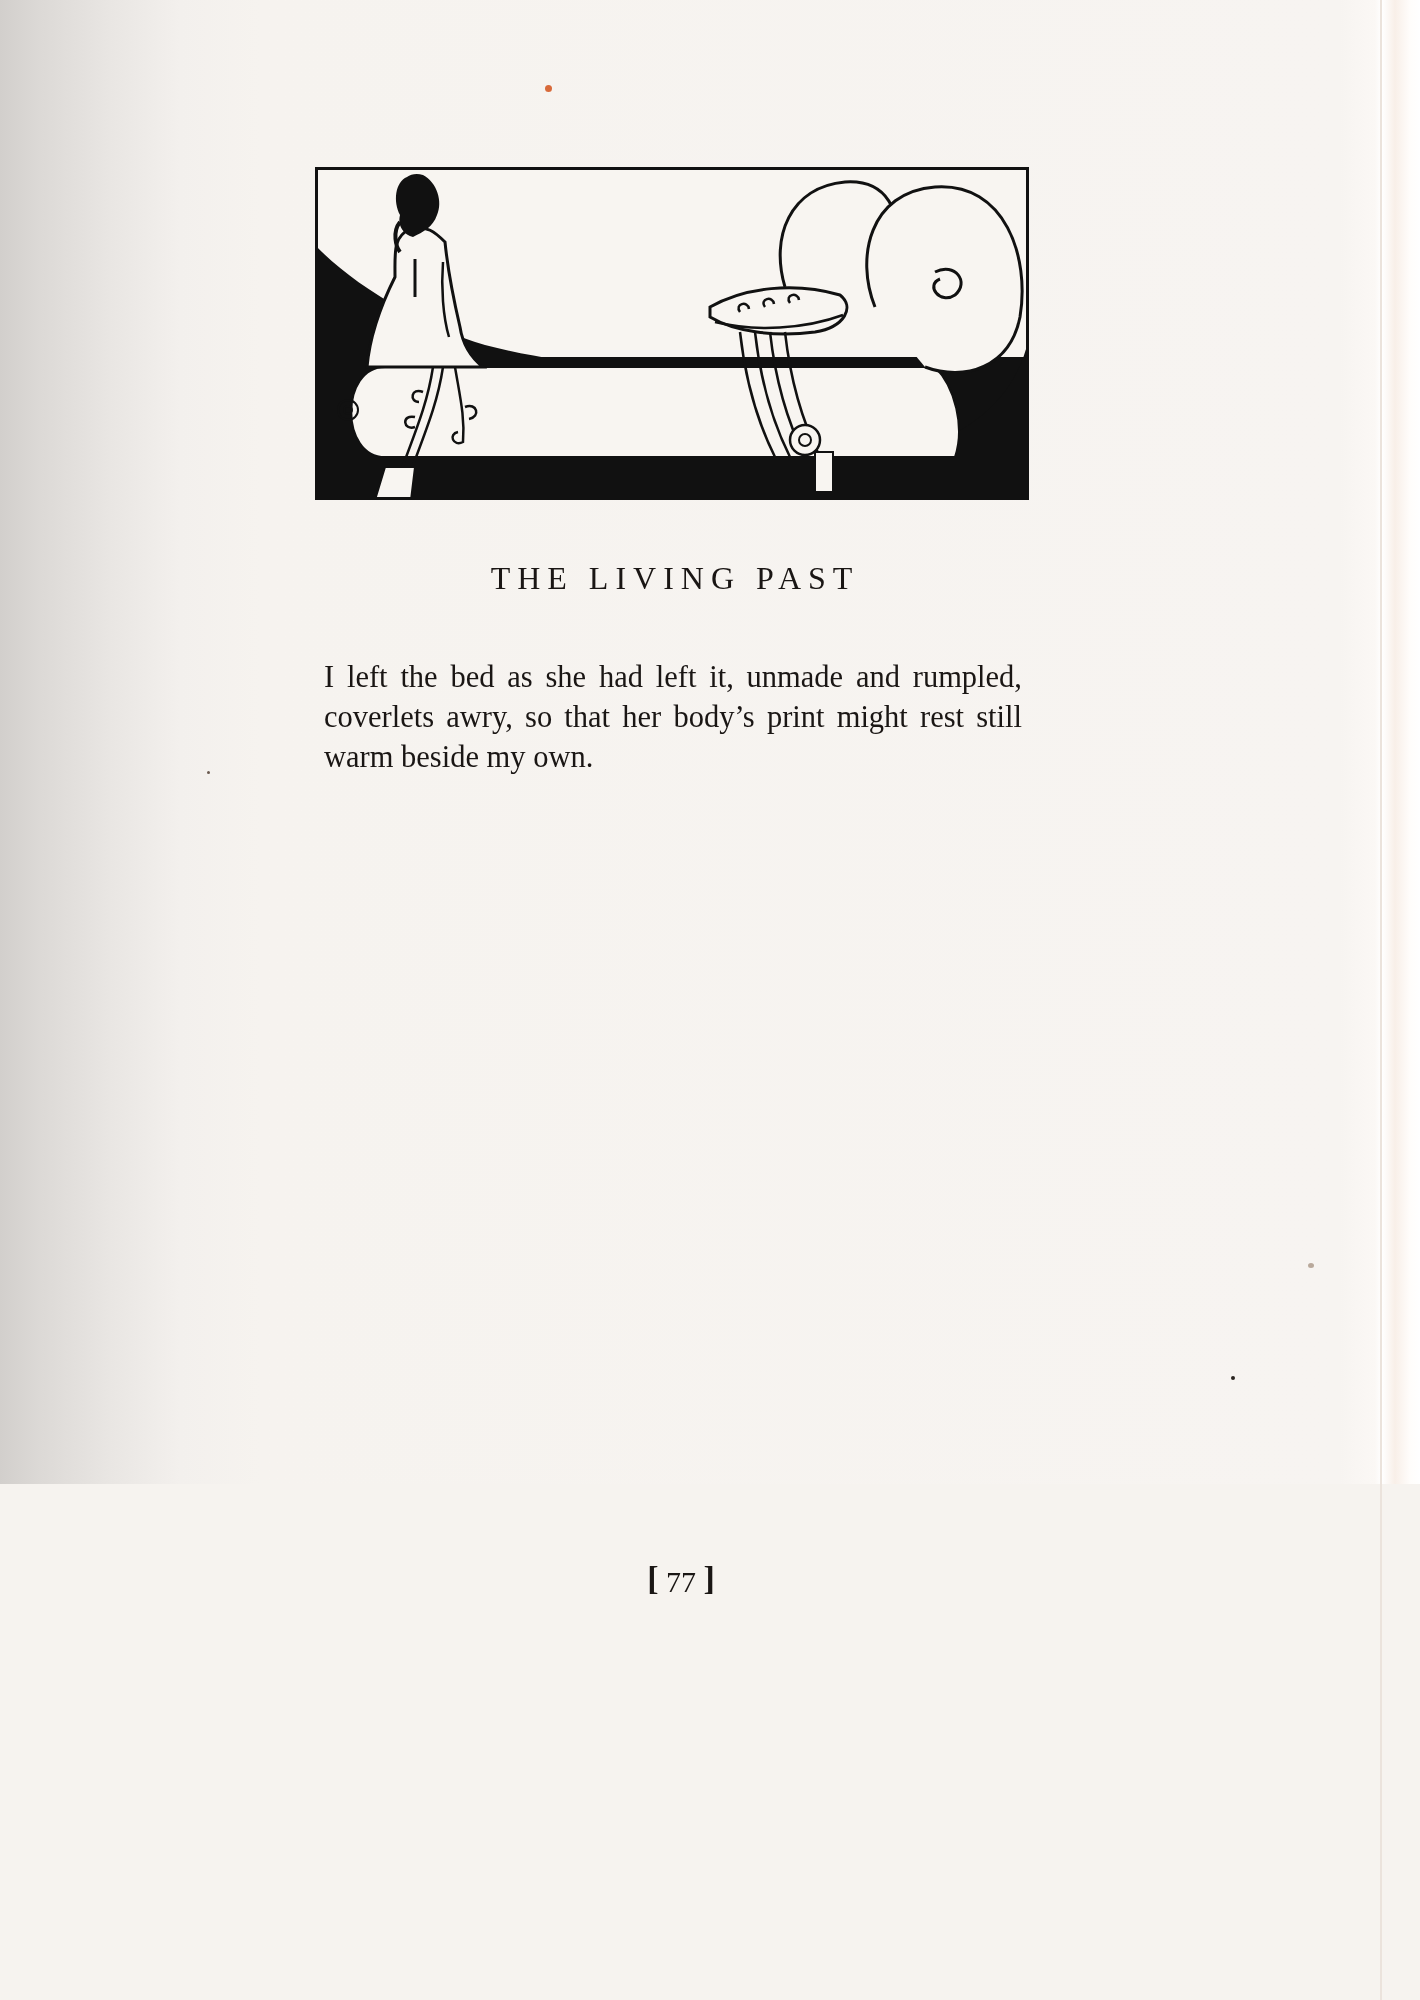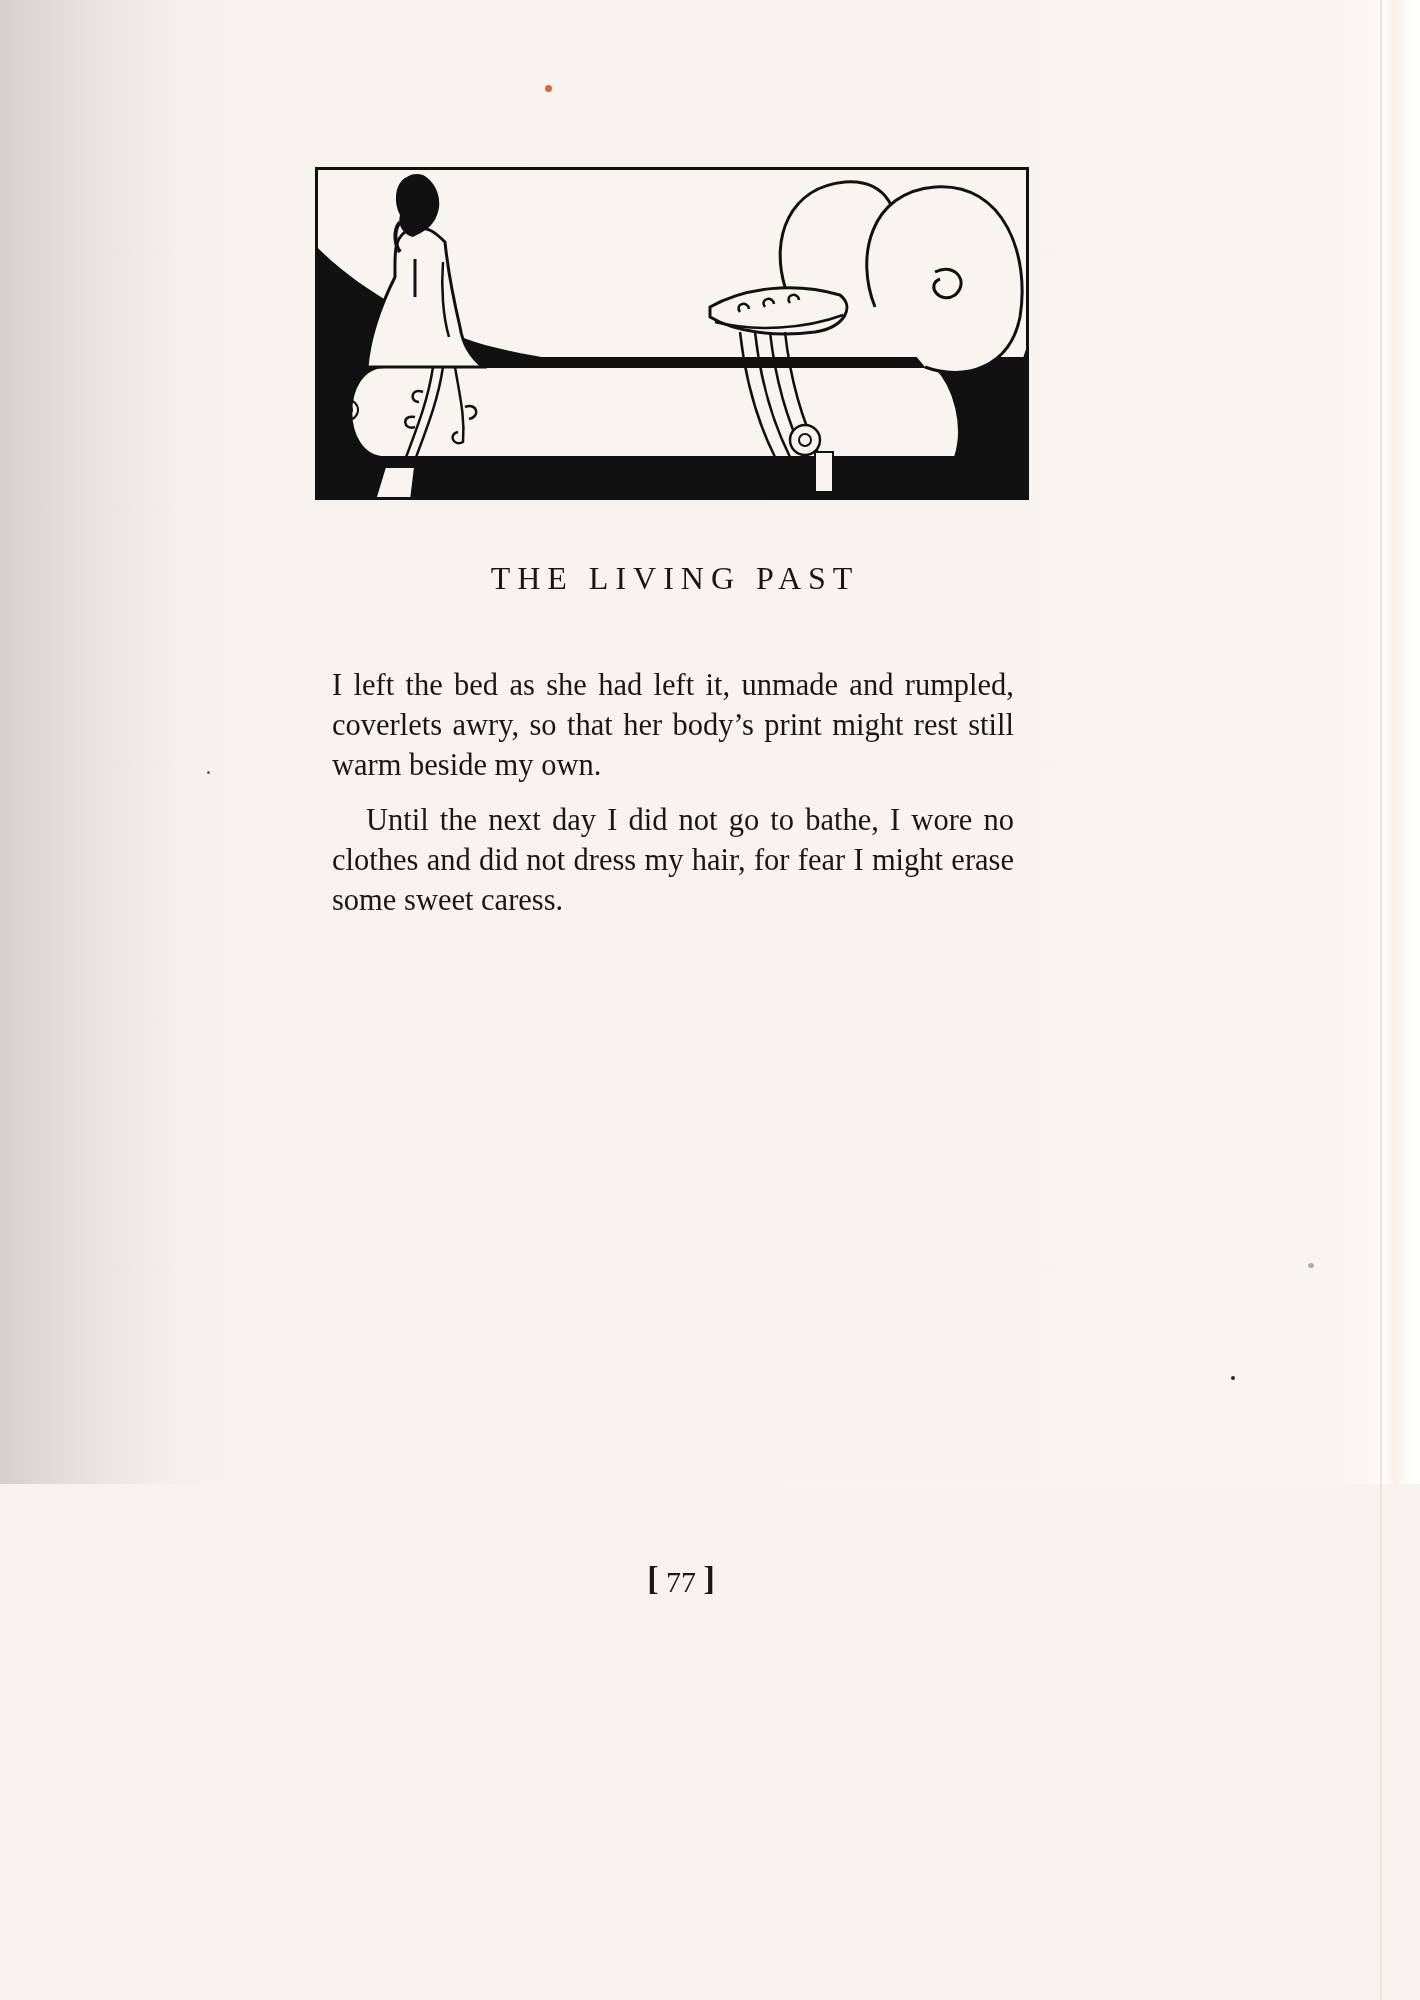--- a/index.html
+++ b/index.html
@@ -26,21 +26,21 @@
     .title {
       position: absolute; left: 0; width: 1350px; top: 560px;
       text-align: center; font-size: 32px; letter-spacing: 7px;
       padding-left: 0; margin: 0; font-weight: normal;
       text-indent: 0;
     }
     .body-text {
       position: absolute; left: 316px; top: 650px; width: 714px;
       font-size: 30.5px; line-height: 39.8px; text-align: justify;
     }
-    .body-text p { margin: 16px; text-indent: 34px; }
+    .body-text p { margin: 8px; text-indent: 34px; }
     .body-text p.first { text-indent: 0; }
     .folio {
       position: absolute; left: 0; width: 1362px; top: 1562px;
       text-align: center; font-size: 30px;
     }
     .folio .br { font-weight: bold; font-size: 34px; position: relative; top: -2px; }
   </style>
 </head>
 <body>
 
@@ -112,21 +112,20 @@
       <path d="M128 95 C 126 120, 128 150, 134 170" fill="none" stroke="#111" stroke-width="2.5"></path>
 
       <rect x="1.5" y="1.5" width="711" height="330" fill="none" stroke="#111" stroke-width="3"></rect>
     </svg>
   </div>
 
   <h1 class="title">THE LIVING PAST</h1>
 
   <div class="body-text">
     <p class="first">I left the bed as she had left it, unmade and rumpled, coverlets awry, so that her body’s print might rest still warm beside my own.</p>
-    <p>Until the next day I did not go to bathe, I wore no clothes and did not dress my hair, for fear I might erase some sweet caress.</p>
   </div>
 
   <div class="folio">
     <span class="br">[</span>
     <span>77</span>
     <span class="br">]</span>
   </div>
 </div>
 
 </body></html>

